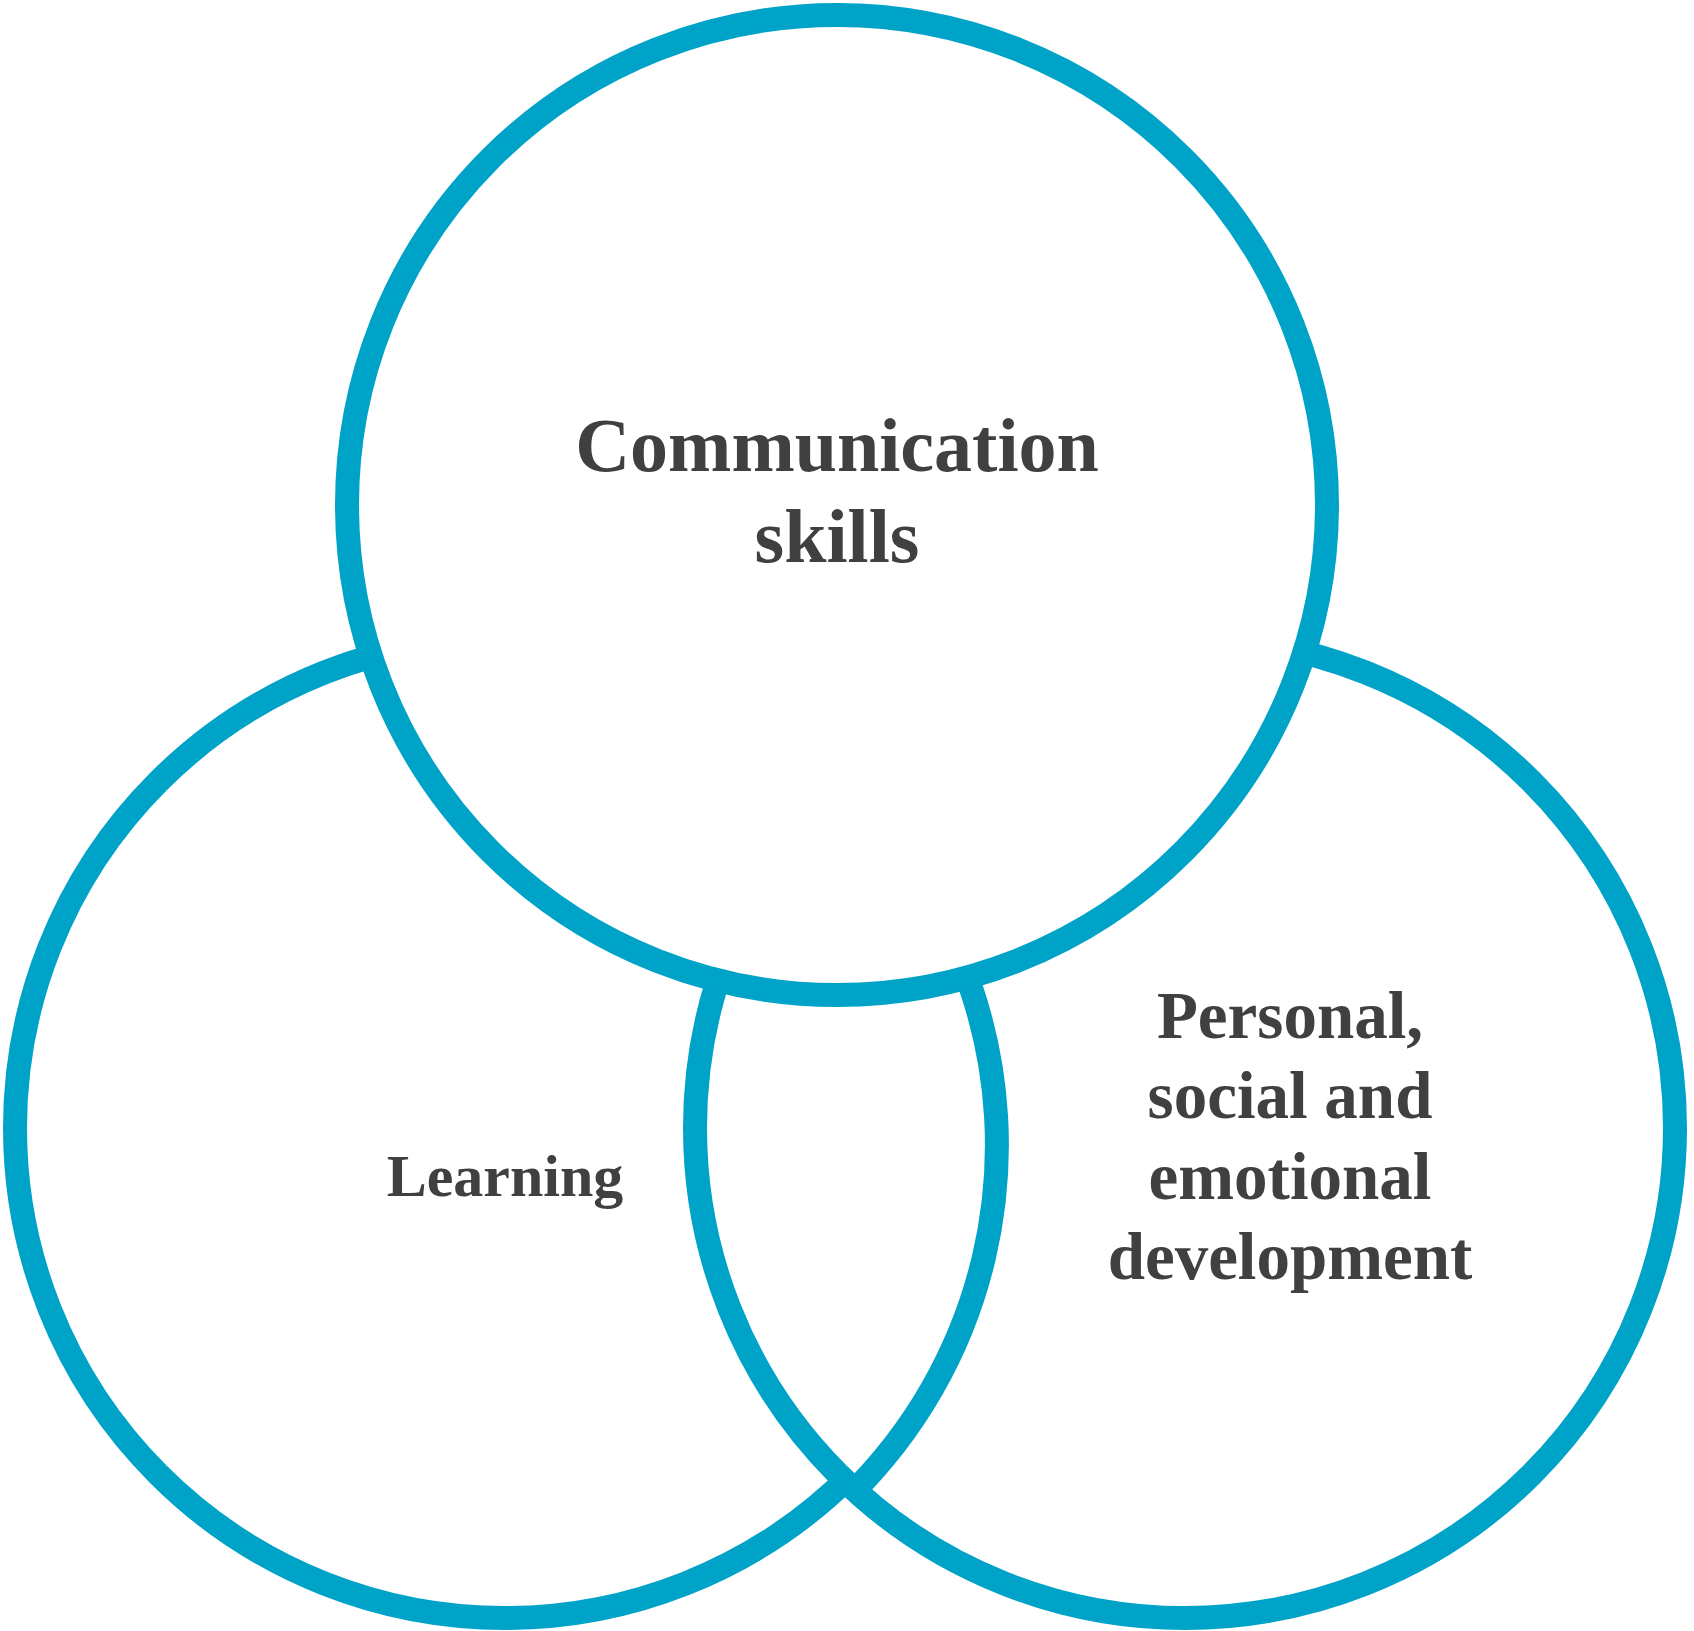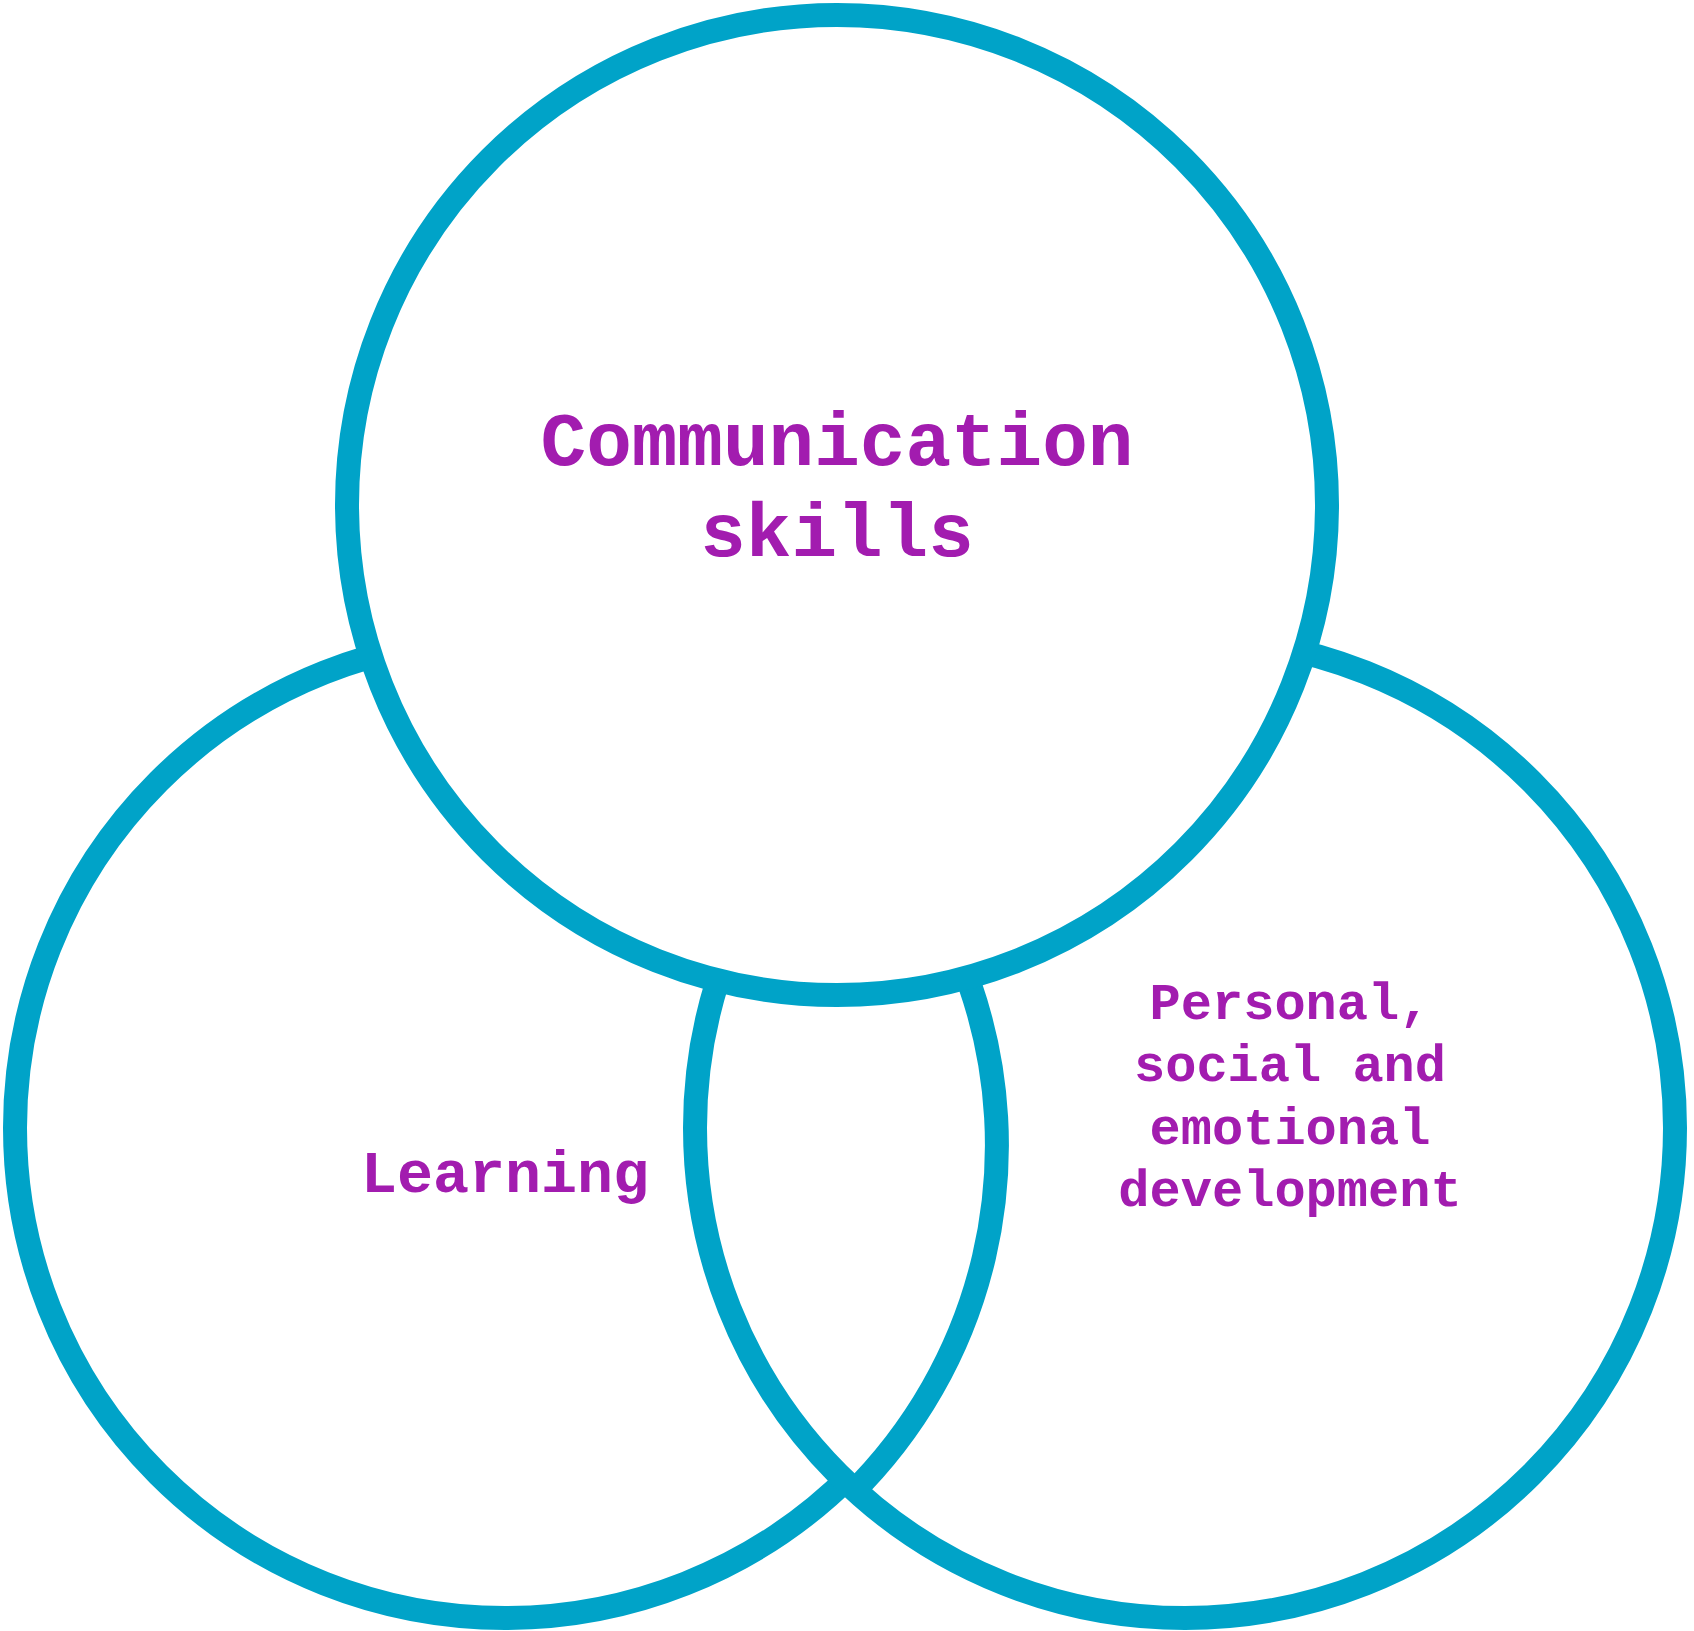--- a/index.html
+++ b/index.html
@@ -1,28 +1,28 @@
 <!DOCTYPE html>
 <html><head>
 <meta charset="utf-8">
 <style>
 html,body{margin:0;padding:0;background:#ffffff;}
 body{width:1694px;height:1631px;position:relative;overflow:hidden;}
 svg{position:absolute;left:0;top:0;}
-.lbl{position:absolute;color:#a21caf;font-family:Liberation Mono, monospace;font-weight:bold;text-align:center;line-height:1.2;white-space:pre-line;}
+.lbl{position:absolute;color:#404040;font-family:Liberation Serif, serif;font-weight:bold;text-align:center;line-height:1.2;white-space:pre-line;}
 </style>
 </head>
 <body>
 
 <svg width="1694" height="1631" viewBox="0 0 1694 1631">
   <circle cx="505" cy="1128" r="490" fill="#fff" stroke="#00a3c8" stroke-width="24"></circle>
   <circle cx="1185" cy="1128" r="490" fill="#fff" stroke="#00a3c8" stroke-width="24"></circle>
   <path d="M 970 985 A 490 490 0 0 1 850 1495" fill="none" stroke="#00a3c8" stroke-width="24"></path>
   <circle cx="837" cy="505" r="490" fill="#fff" stroke="#00a3c8" stroke-width="24"></circle>
 </svg>
 
 <div class="lbl" style="left:437px;top:400px;width:800px;font-size:76px;">Communication
 skills</div>
 <div class="lbl" style="left:205px;top:1140px;width:600px;font-size:60px;">Learning</div>
-<div class="lbl" style="left:950px;top:975px;width:680px;font-size:52px;">Personal,
+<div class="lbl" style="left:950px;top:975px;width:680px;font-size:67px;">Personal,
 social and
 emotional
 development</div>
 
 </body></html>

